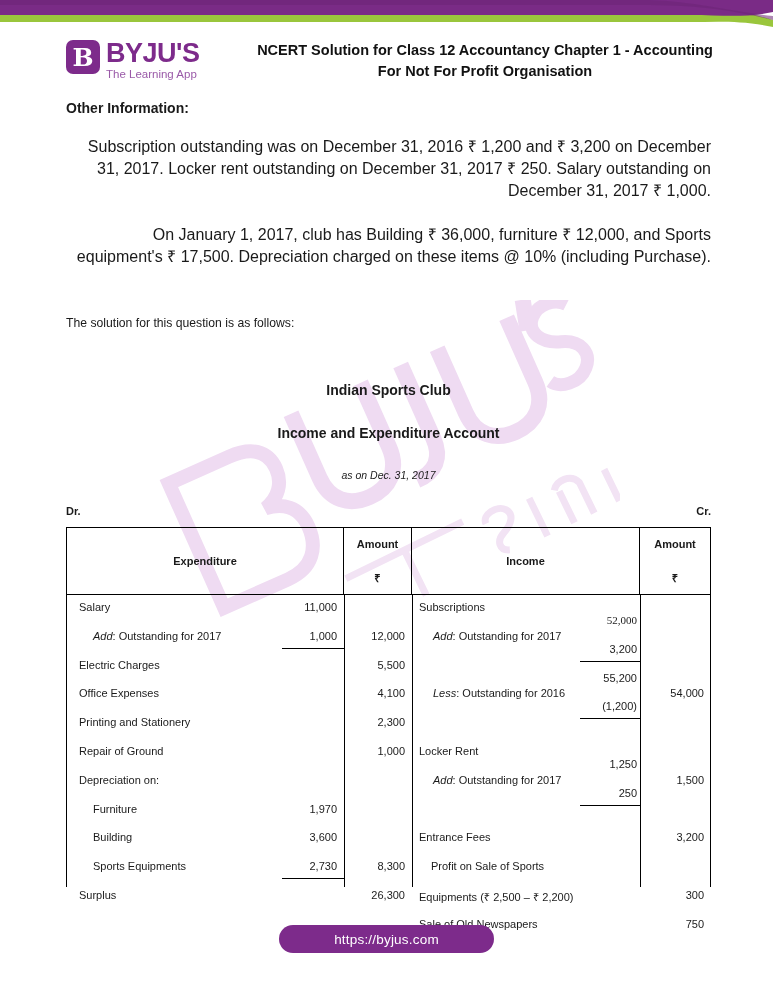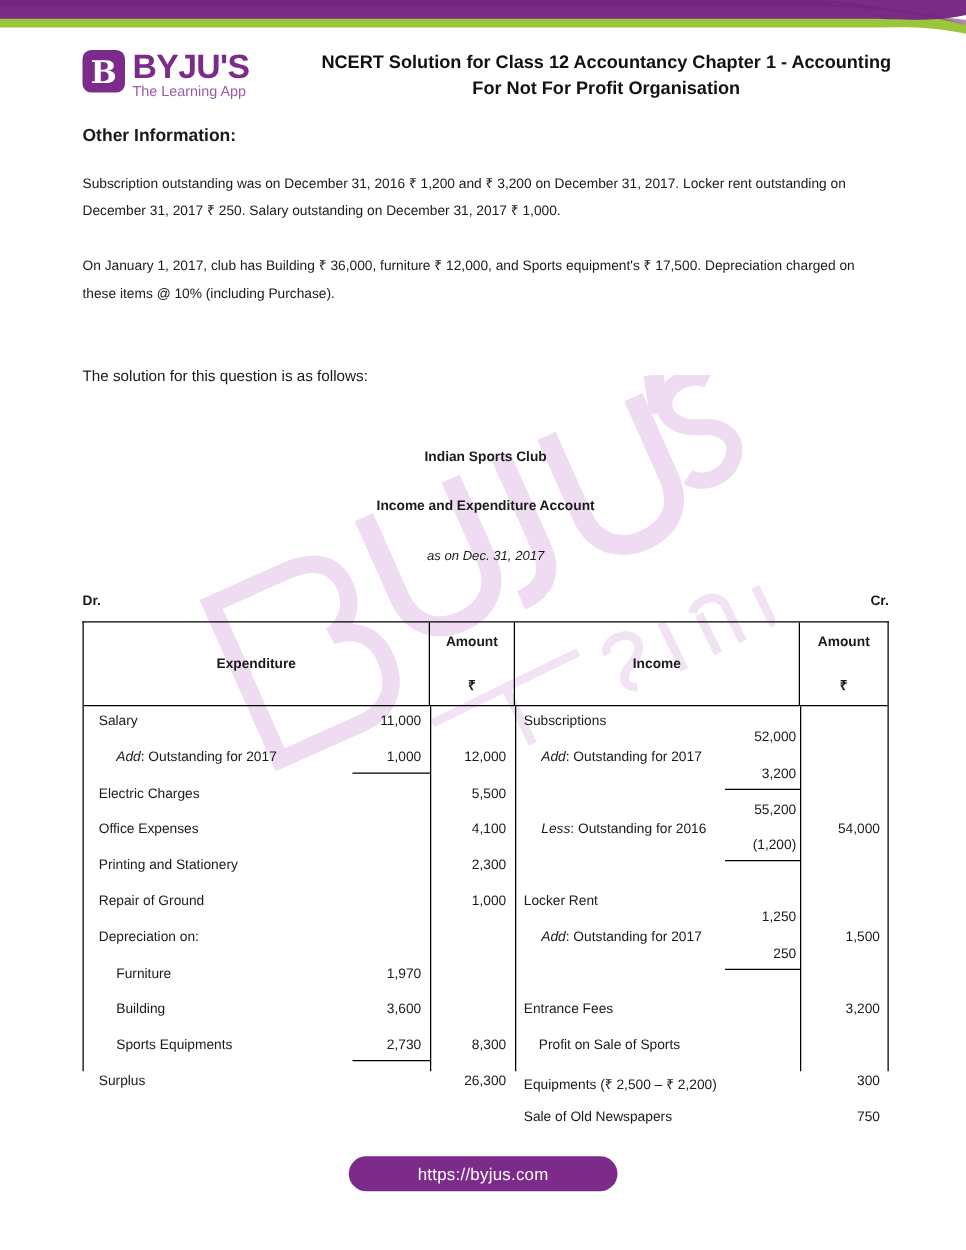--- a/index.html
+++ b/index.html
@@ -39,25 +39,25 @@
   
   .page-title{
     position:absolute;left:245px;top:40px;width:480px;
     text-align:center;font-size:14.5px;font-weight:bold;line-height:21px;
     color:#111;
   }
 
   
   .content{position:absolute;left:66px;top:100px;width:645px;}
   .sec-head{font-size:14px;font-weight:bold;margin:0 0 20px 0;}
-  .para{font-size:11px;line-height:22px;margin:0 0 22px 0;}
+  .para{font-size:16px;line-height:22px;margin:0 0 22px 0;text-align:right;}
   .solution-line{font-size:12.2px;margin:48px 0 0 0;}
 
   
-  .stmt-head{width:645px;text-align:center;font-size:11px;font-weight:bold;}
+  .stmt-head{width:645px;text-align:center;font-size:14px;font-weight:bold;}
   .stmt-club{margin-top:52px;}
   .stmt-acct{margin-top:27px;}
   .stmt-date{
     width:645px;text-align:center;font-size:10.5px;font-style:italic;
     margin-top:28px;
   }
 
   
   .drcr{position:relative;width:645px;height:16px;margin-top:24px;font-size:11px;font-weight:bold;}
   .drcr .dr{position:absolute;left:0;top:0;}
@@ -219,21 +219,21 @@
         <div class="uline" style="left: 215px; top: 283.2px; width: 62px;"></div>
         <div class="cell" style="left: 352px; top: 6px;">Subscriptions</div>
         <div class="cell" style="left: 366px; top: 34.8px;"><span class="ital">Add</span>: Outstanding for 2017</div>
         <div class="cell" style="left: 366px; top: 92.4px;"><span class="ital">Less</span>: Outstanding for 2016</div>
         <div class="cell" style="left: 352px; top: 150px;">Locker Rent</div>
         <div class="cell" style="left: 366px; top: 178.8px;"><span class="ital">Add</span>: Outstanding for 2017</div>
         <div class="cell" style="left: 352px; top: 236.4px;">Entrance Fees</div>
         <div class="cell" style="left: 352px; top: 265.2px; padding-left: 12px;">Profit on Sale of Sports</div>
         <div class="cell" style="left: 352px; top: 294px;">Equipments (₹ 2,500 – ₹ 2,200)</div>
         <div class="cell" style="left: 352px; top: 322.8px;">Sale of Old Newspapers</div>
-        <div class="cell num" style="left: 490px; top: 19px; width: 80px; text-align: right;">52,000</div>
+        <div class="cell num" style="left: 490px; top: 19px; width: 80px; text-align: right; font-family: Liberation Serif, serif;">52,000</div>
         <div class="cell num" style="left: 490px; top: 47.8px; width: 80px; text-align: right;">3,200</div>
         <div class="cell num" style="left: 490px; top: 76.6px; width: 80px; text-align: right;">55,200</div>
         <div class="cell num" style="left: 490px; top: 105.4px; width: 80px; text-align: right;">(1,200)</div>
         <div class="cell num" style="left: 490px; top: 163px; width: 80px; text-align: right;">1,250</div>
         <div class="cell num" style="left: 490px; top: 191.8px; width: 80px; text-align: right;">250</div>
         <div class="uline" style="left: 513px; top: 65.8px; width: 60px;"></div>
         <div class="uline" style="left: 513px; top: 123.4px; width: 60px;"></div>
         <div class="uline" style="left: 513px; top: 209.8px; width: 60px;"></div>
         <div class="cell num" style="left: 580px; top: 92.4px; width: 57px; text-align: right;">54,000</div>
         <div class="cell num" style="left: 580px; top: 178.8px; width: 57px; text-align: right;">1,500</div>

